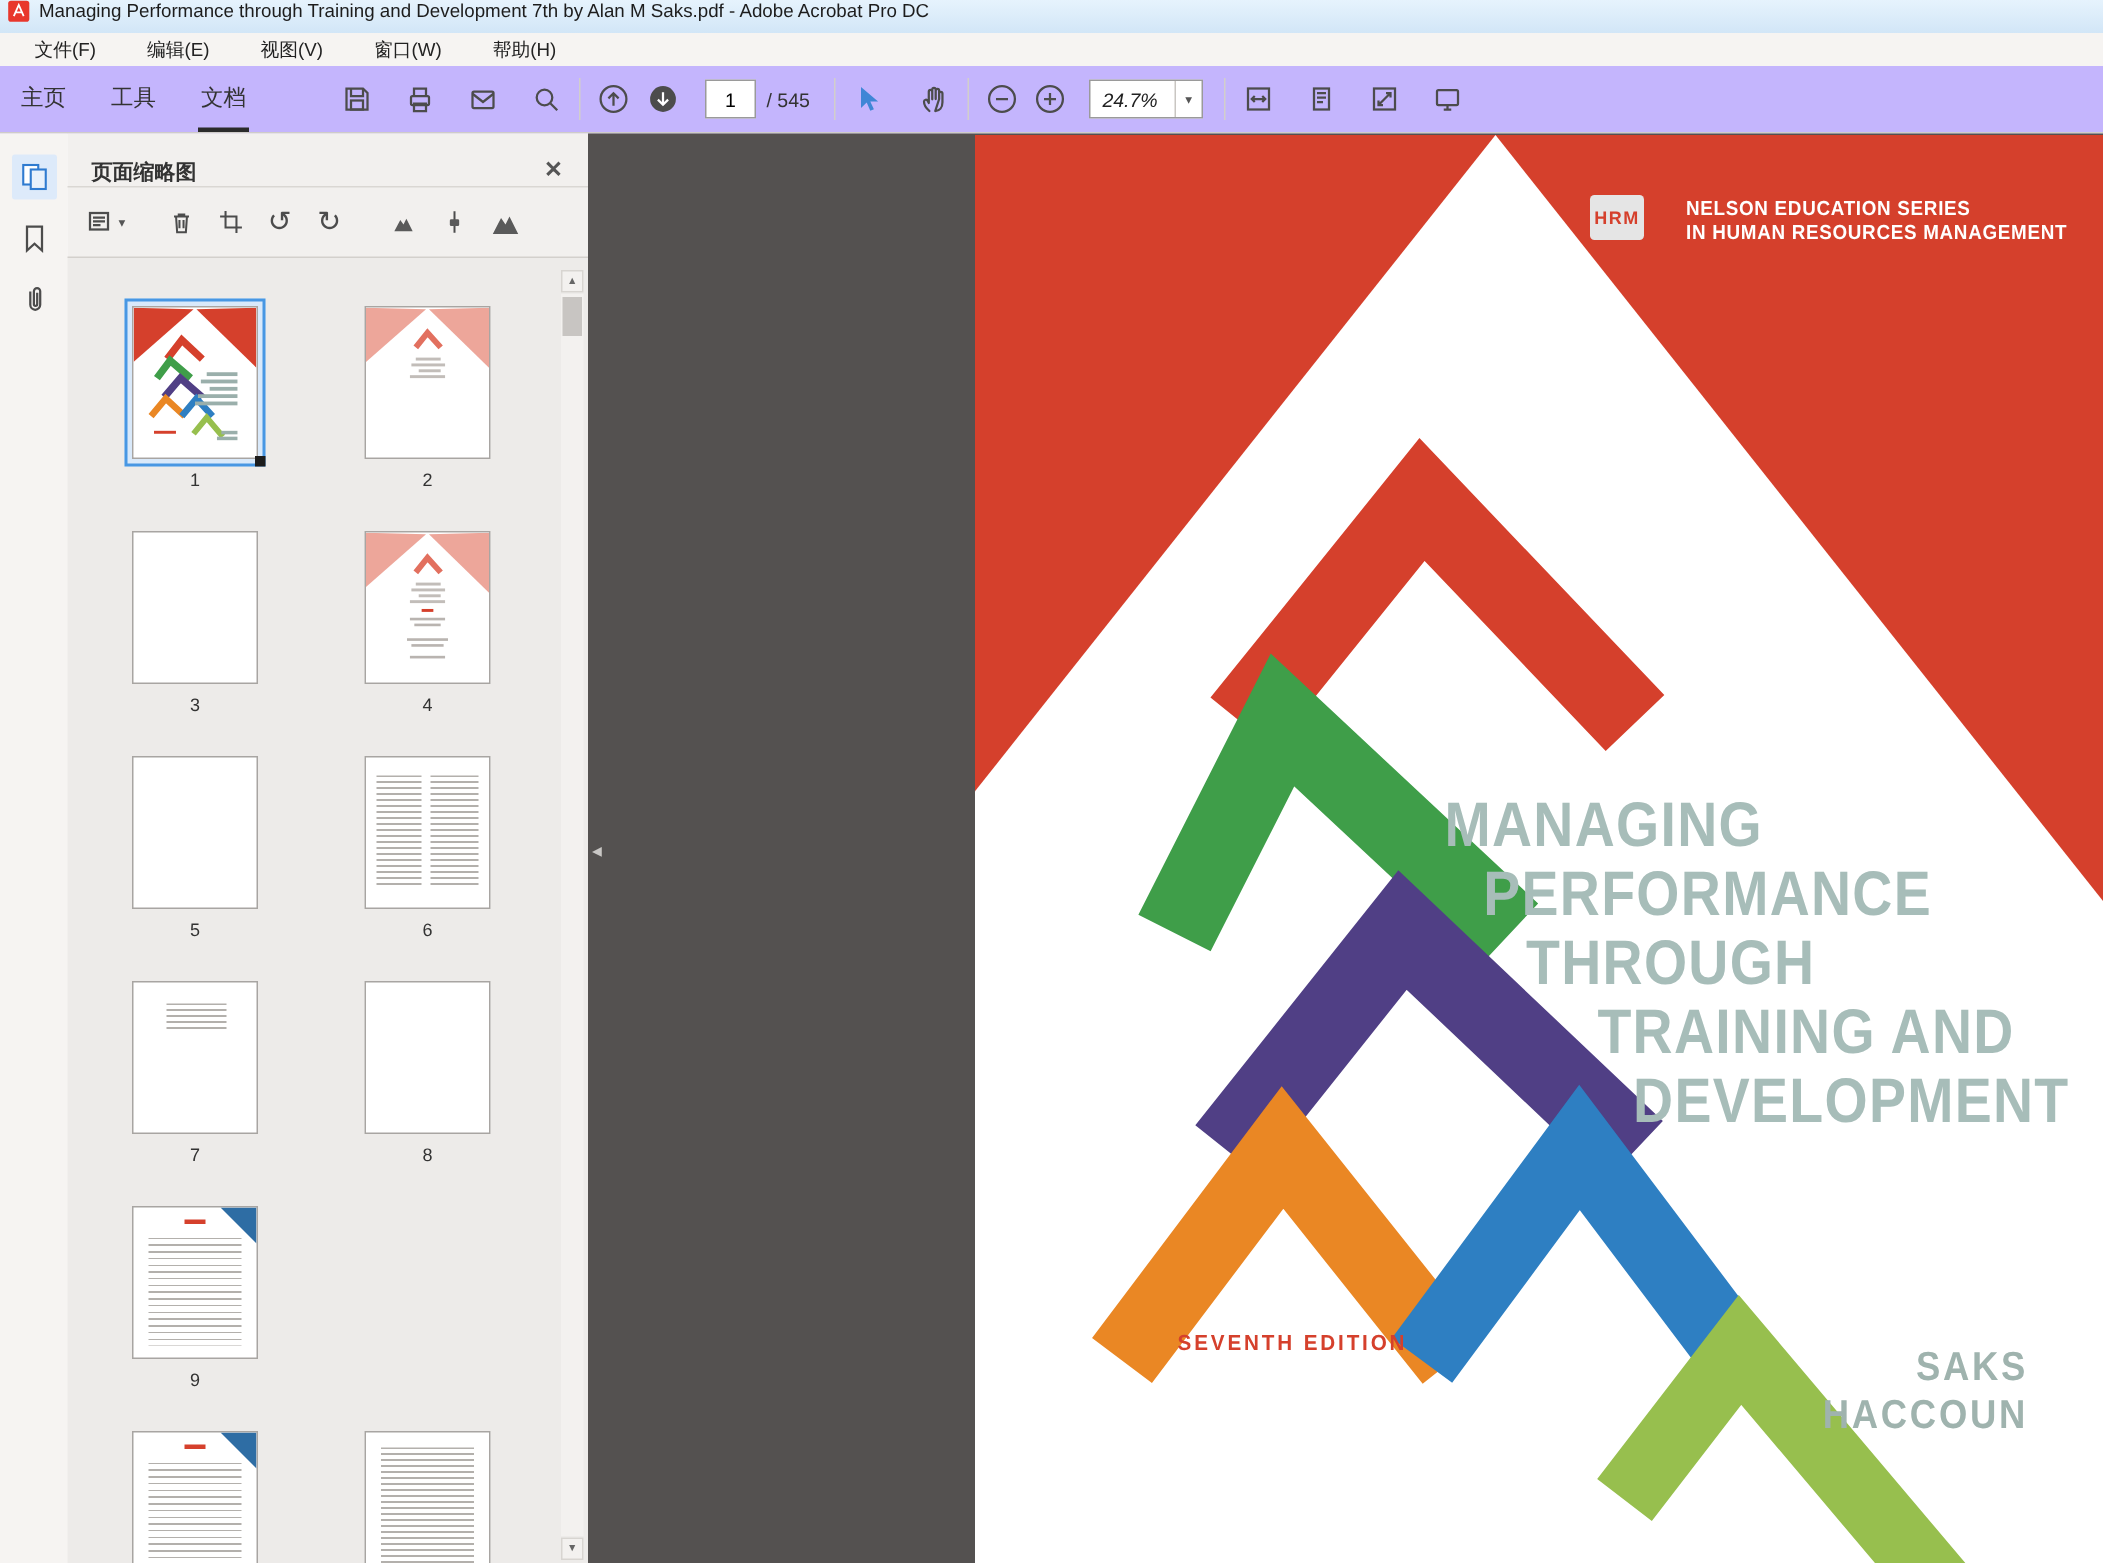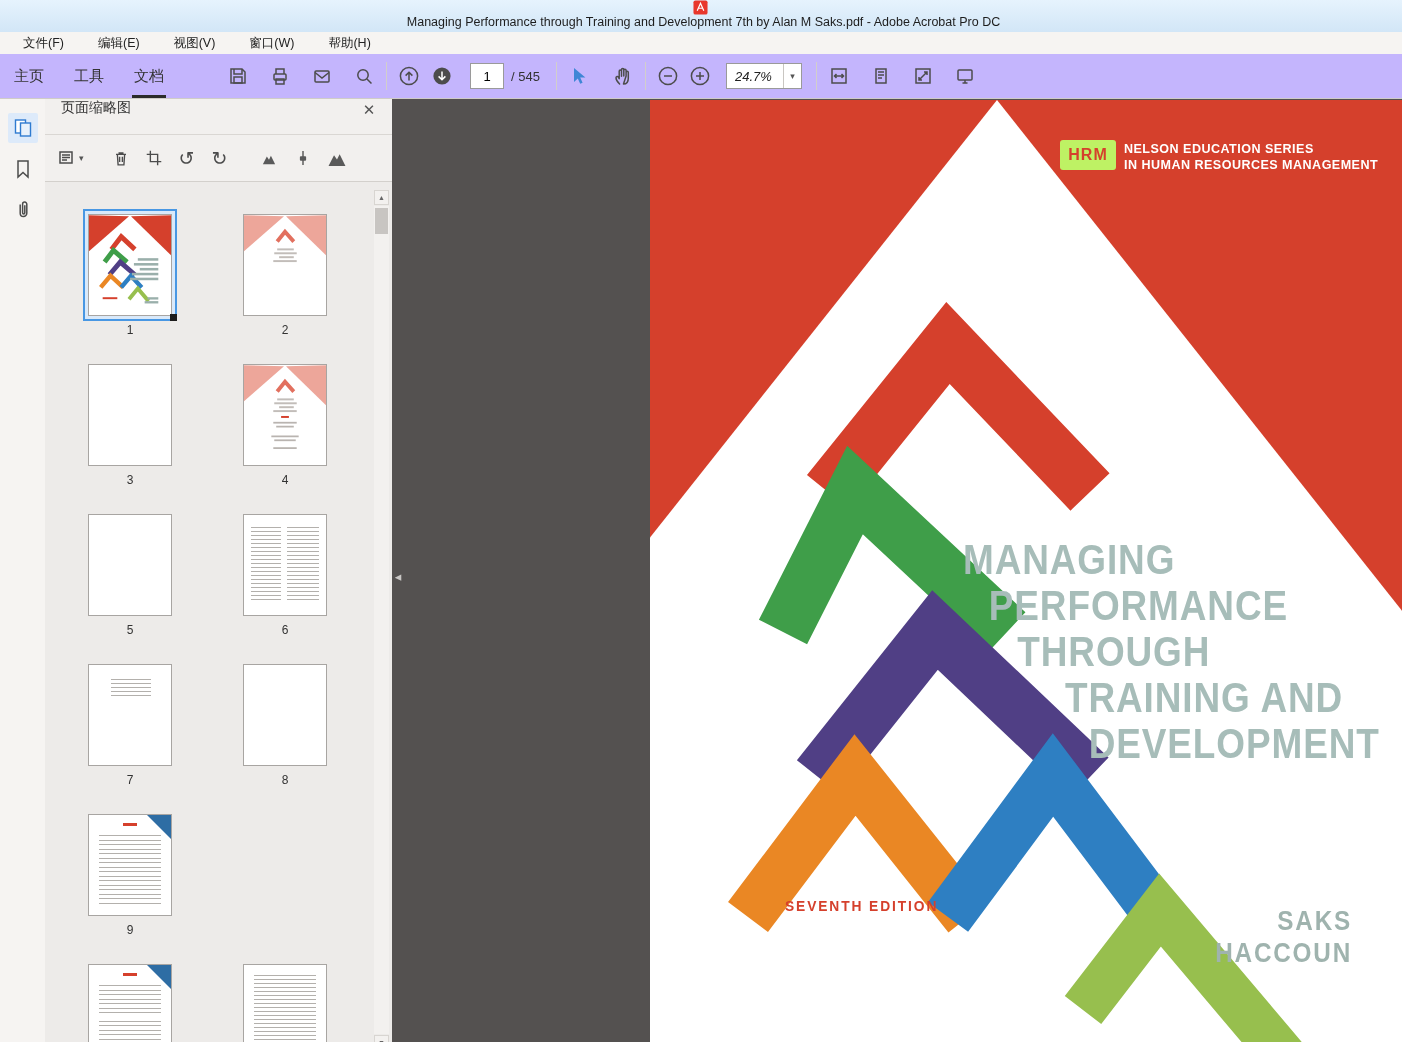--- a/index.html
+++ b/index.html
@@ -1,21 +1,21 @@
 <!DOCTYPE html>
 <html><head>
 <meta charset="utf-8">
 <style>
   * { box-sizing: border-box; }
   html,body { margin:0; padding:0; width:1402px; height:1042px; overflow:hidden;
               font-family:"Liberation Sans", sans-serif; }
 
   
-  .titlebar { height:32px; background:linear-gradient(#e6f3fd,#d2e6f7);
-              display:flex; align-items:center; padding-left:5px; font-size:12.5px; color:#1d1d1d;flex-direction:column; }
+  .titlebar { height:22px; background:linear-gradient(#e6f3fd,#d2e6f7);
+              display:flex; align-items:flex-start; padding-left:5px; font-size:12.5px; color:#1d1d1d; }
   .appicon { width:15px; height:15px; margin-right:6px; flex:0 0 auto; }
   .menubar { height:22px; background:#f6f4f2; display:flex; align-items:center;
              font-size:12.5px; color:#222; }
   .menu-item { padding:0 11px; height:22px; line-height:22px;margin-left:12px; }
 
   .toolbar { height:45px; background:#c4b5fd; border-bottom:1px solid #cfccc8;
              display:flex; align-items:center; }
   .tabs { display:flex; margin-left:12px; }
   .tab { font-size:15px; color:#333; padding:0 2px; margin-right:26px; height:44px;
          line-height:44px; border-bottom:3px solid transparent; }
@@ -34,22 +34,22 @@
 
   
   .main { display:flex; height:953px; }
   .rail { width:45px; background:#f6f4f2; padding-top:14px; display:flex; flex-direction:column;
           align-items:center; gap:11px; }
   .rail-btn { width:30px; height:30px; display:flex; align-items:center; justify-content:center;
               border-radius:2px; }
   .rail-btn.active { background:#ddeafa; }
 
   .panel { width:347px; background:#f2f0ee; display:flex; flex-direction:column; }
-  .panel-header { height:36px; display:flex; align-items:flex-start; padding:0 12px 0 16px;
-                  font-size:14px; color:#333; border-bottom:1px solid #dad7d3; }
+  .panel-header { height:36px; display:flex; align-items:flex-end; padding:0 12px 0 16px;
+                  font-size:14px; color:#333; border-bottom:1px solid #dad7d3;font-weight:bold; }
   .panel-close { margin-left:auto; font-size:15px; color:#555; width:22px; height:22px;
                  display:flex; align-items:center; justify-content:center; }
   .panel-tools { height:47px; border-bottom:1px solid #d3d0cc; display:flex; align-items:center;
                  padding:0 12px; gap:13px; color:#4c4c4c; }
   .ptool { display:flex; align-items:center; justify-content:center; min-width:20px; height:26px; }
   .rot { font-size:19px; color:#4c4c4c; line-height:1; }
   .mgroup { margin-left:16px; display:flex; align-items:flex-end; gap:14px; }
 
   .thumbs { position:relative; flex:1; background:#edebe9; overflow:hidden; }
   .ts { position:absolute; width:94px; }
@@ -98,23 +98,23 @@
   .ctitle { font-size:42px; letter-spacing:1px; transform:scaleX(0.88); transform-origin:100% 50%;
             white-space:nowrap; }
   .t-l1 { top:436px; right:235px; } .t-l2 { top:482px; right:122px; }
   .t-l3 { top:528px; right:200px; } .t-l4 { top:574px; right:67px; }
   .t-l5 { top:620px; right:30px; }
   .edition { left:135px; top:798px; font-size:14.5px; letter-spacing:2px;
              transform:scaleX(0.95); transform-origin:0 50%; }
   .author { right:58px; font-size:27px; letter-spacing:2px; transform:scaleX(0.9);
             transform-origin:100% 50%; }
   .a1 { top:806px; } .a2 { top:838px; }
-  .hrmbadge { position:absolute; left:410px; top:40px; width:56px; height:30px; background:#bef264;
+  .hrmbadge { position:absolute; left:410px; top:40px; width:36px; height:30px; background:#e5e5e5;
               border-radius:3px; display:flex; align-items:center; justify-content:center;
-              font-weight:bold; font-size:16px; letter-spacing:1px; }
+              font-weight:bold; font-size:12px; letter-spacing:1px; }
   .series { position:absolute; left:474px; top:41px; color:#fff; font-weight:bold; font-size:13.5px;
             line-height:15.5px; letter-spacing:0.5px; transform:scaleX(0.93);
             transform-origin:0 0; white-space:nowrap; }
 
   svg .ic { stroke:#4c4c4c; stroke-width:1.5; fill:none; }
 </style>
 </head>
 <body>
 
 <div class="titlebar">

